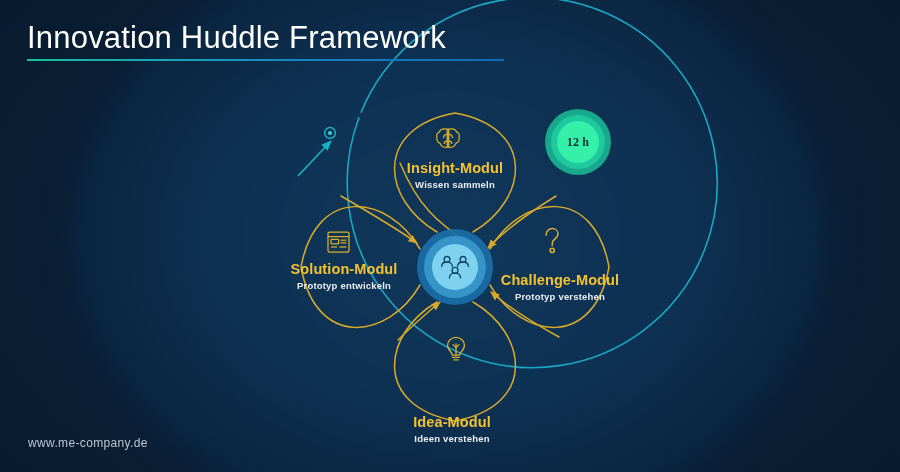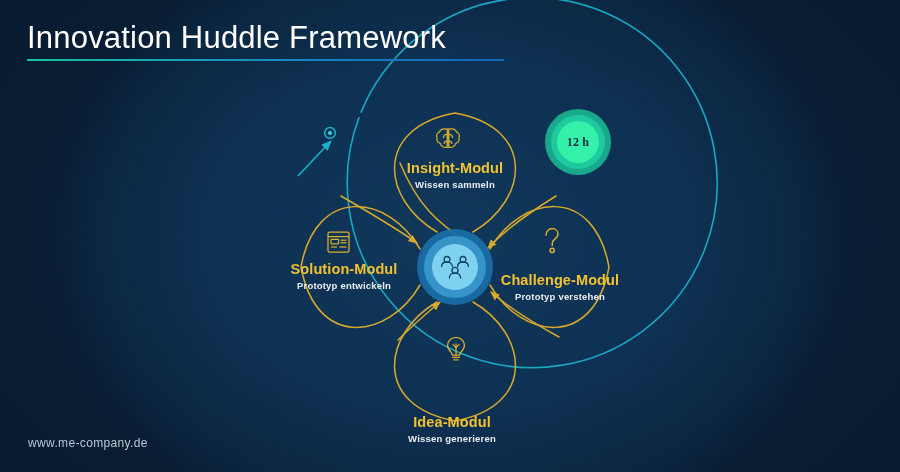--- a/index.html
+++ b/index.html
@@ -348,18 +348,18 @@
     <div class="module-sub">Prototyp entwickeln</div>
   </div>
 
   <div class="module-label" id="label-challenge">
     <div class="module-title">Challenge-Modul</div>
     <div class="module-sub">Prototyp verstehen</div>
   </div>
 
   <div class="module-label" id="label-idea">
     <div class="module-title">Idea-Modul</div>
-    <div class="module-sub">Wissen generieren</div>
+    <div class="module-sub">Ideen verstehen</div>
   </div>
 
   <div id="footer-url">www.me-company.de</div>
 
 </div>
 
 </body></html>

